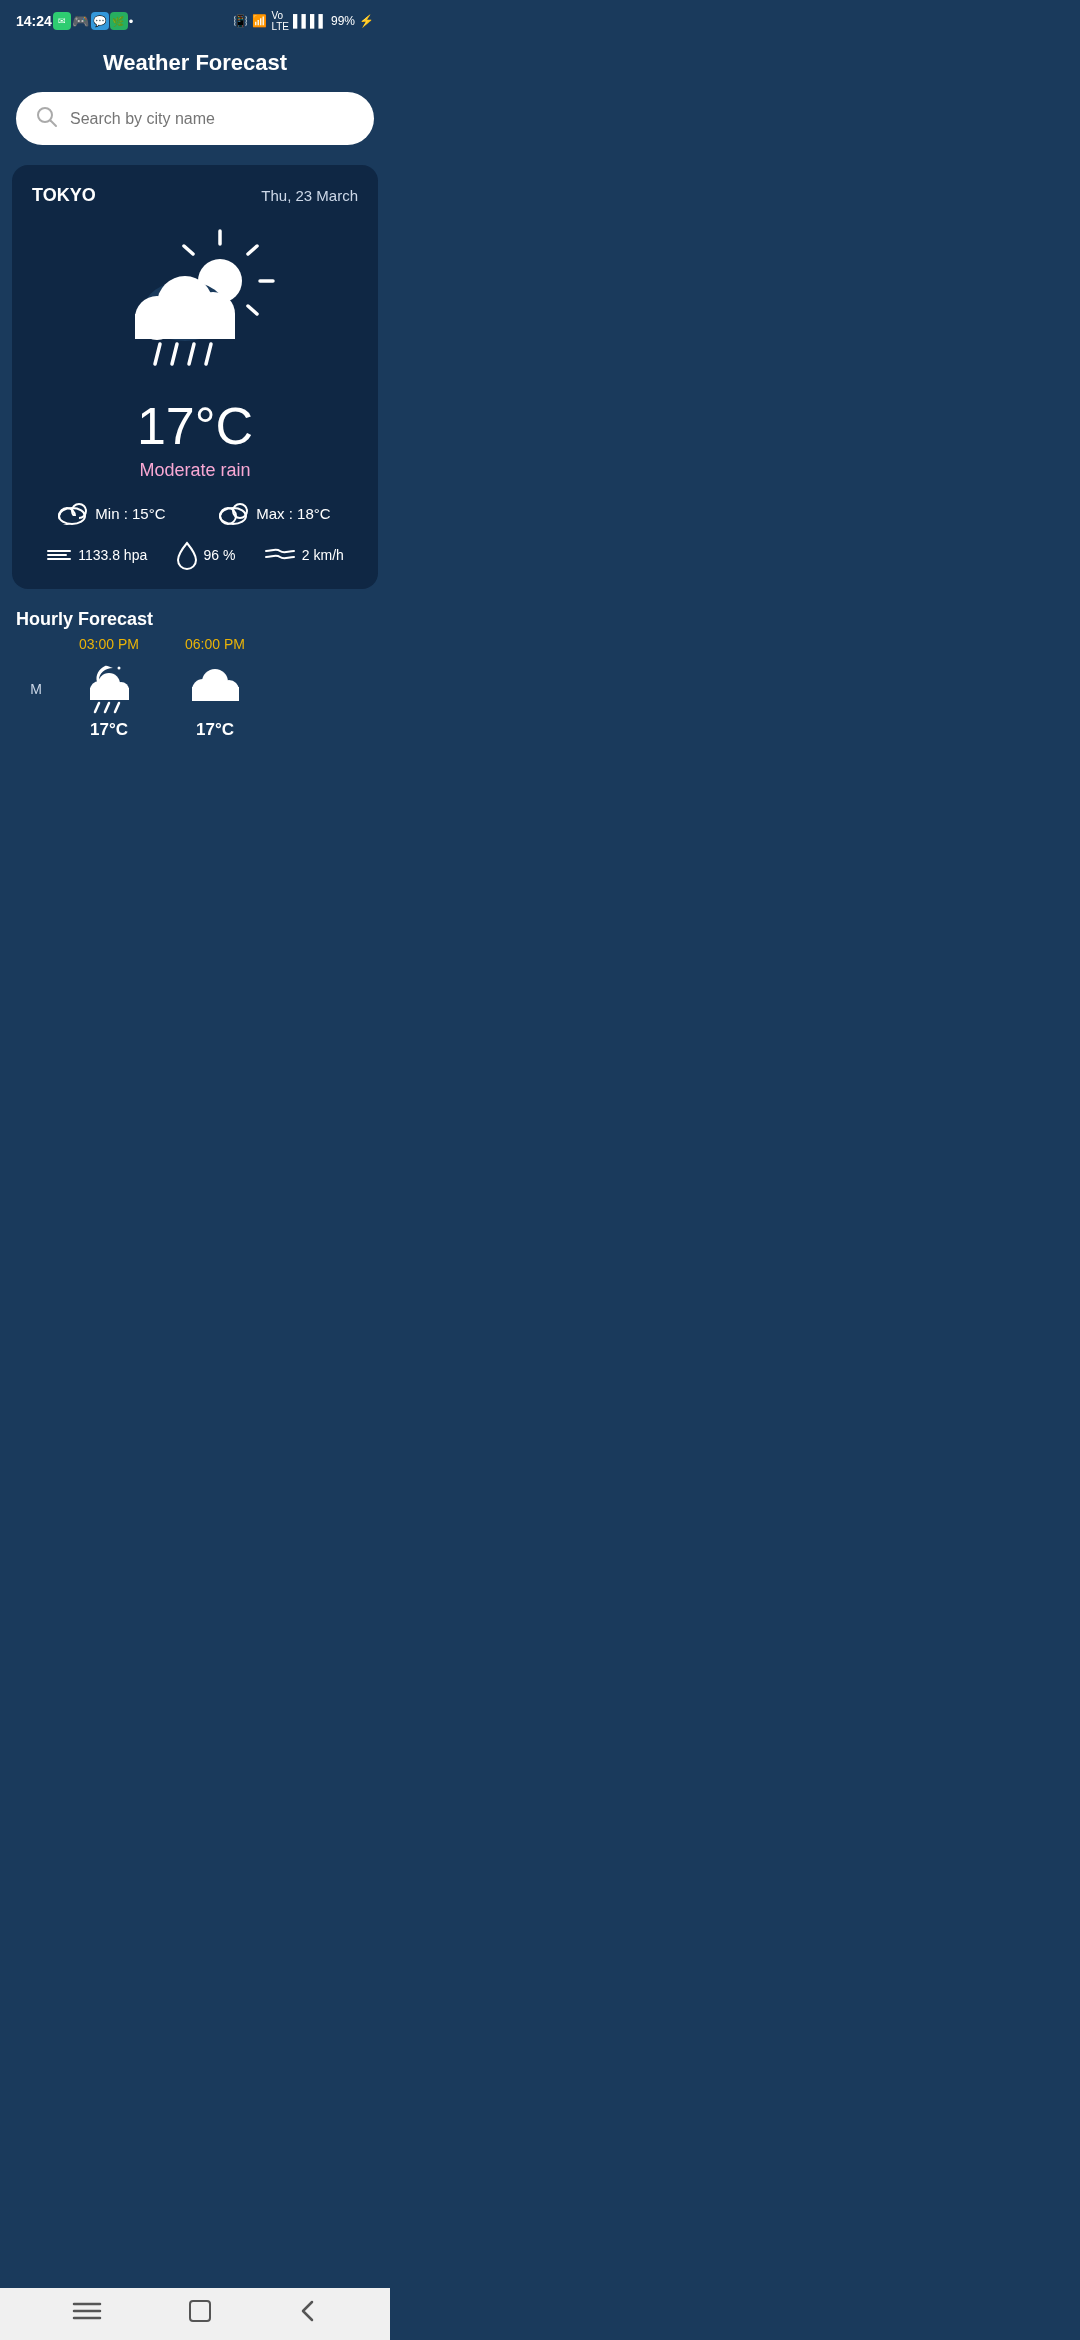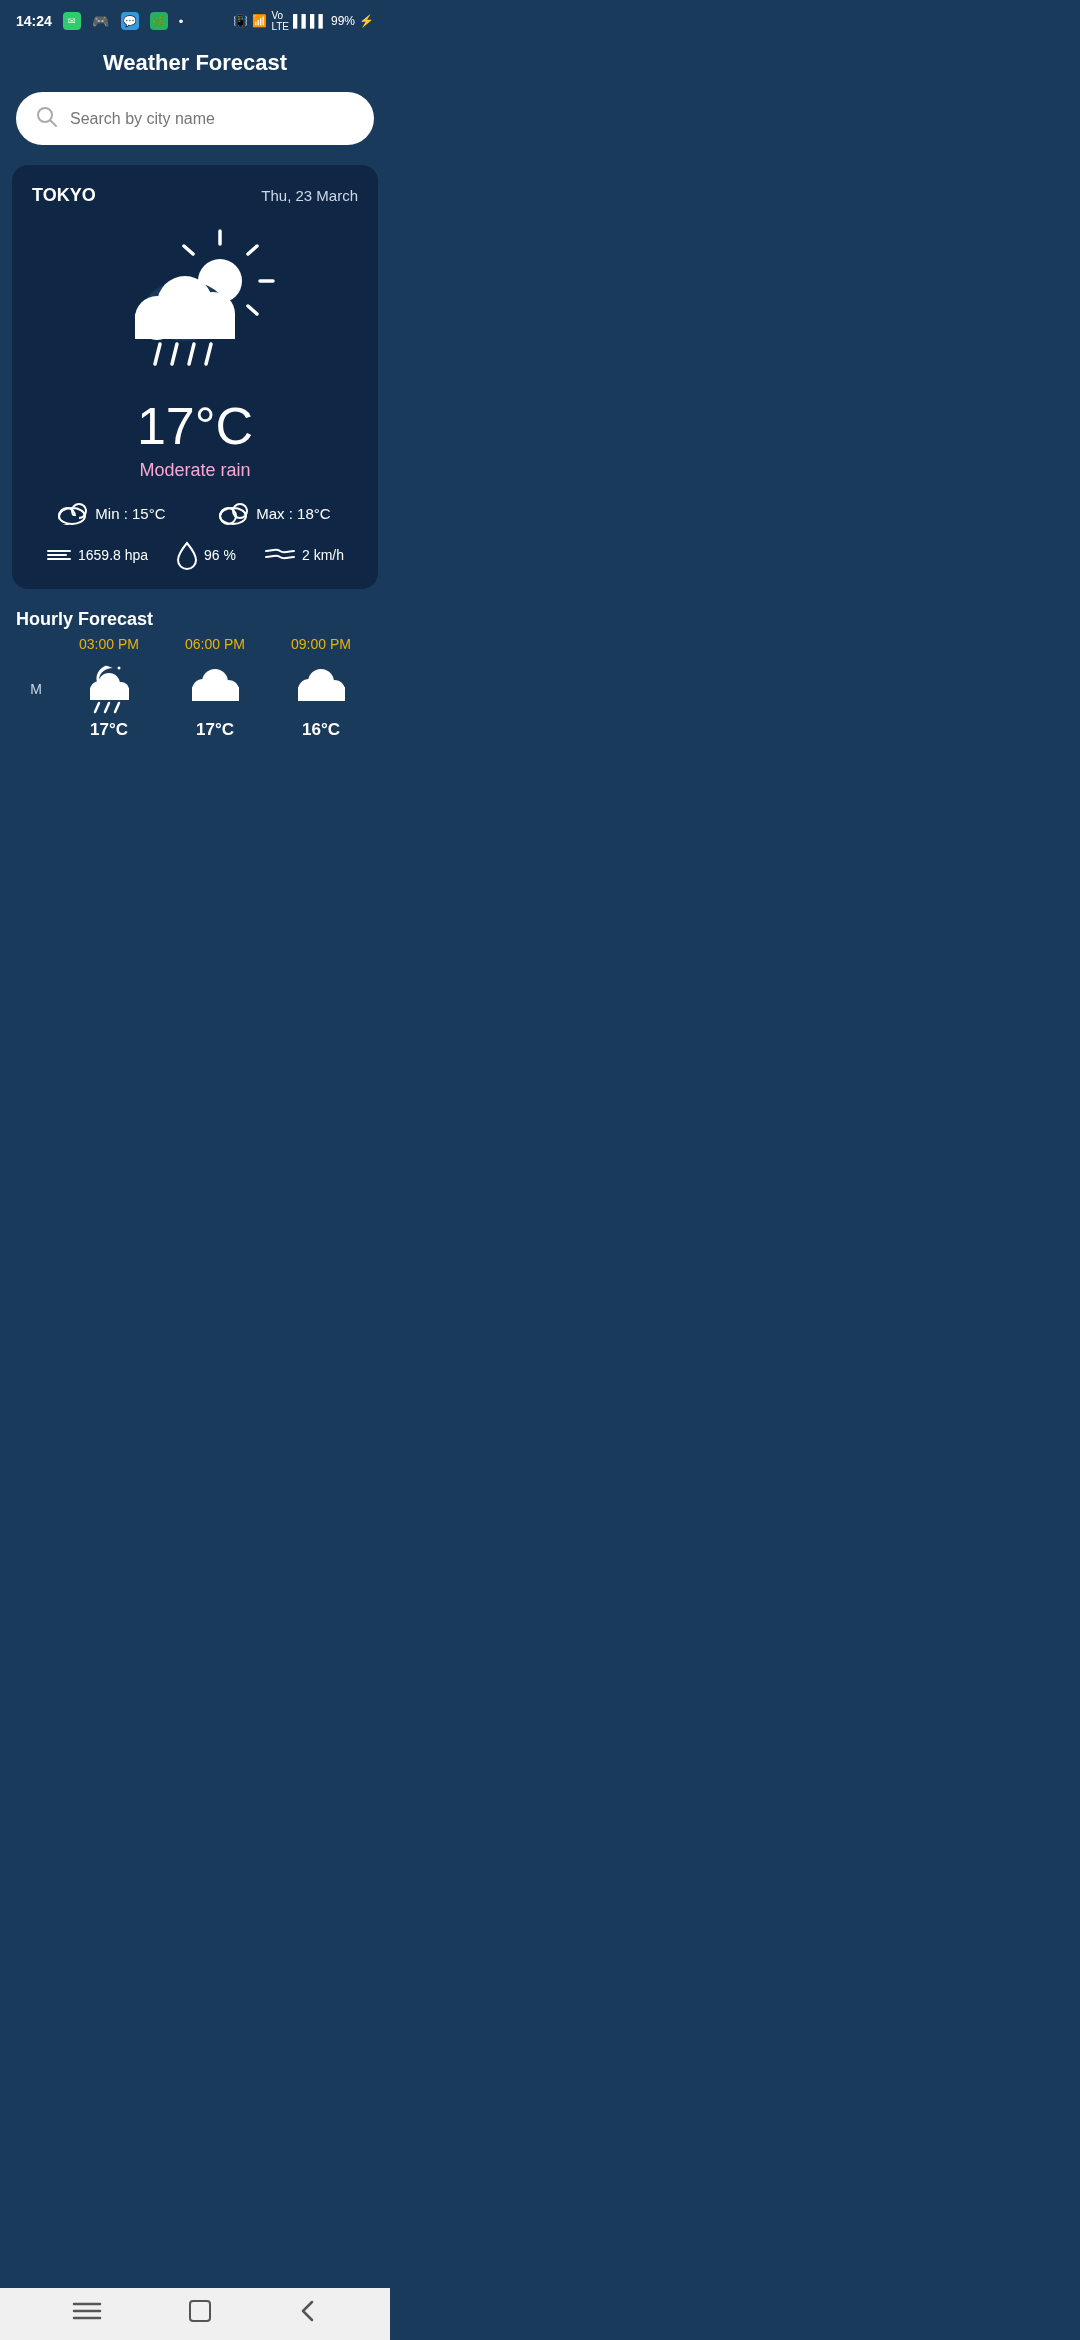--- a/index.html
+++ b/index.html
@@ -17,21 +17,21 @@
 
     
     .status-bar {
       display: flex;
       justify-content: space-between;
       align-items: center;
       padding: 10px 16px 6px;
       font-size: 13px;
       font-weight: 500;
     }
-    .status-left { display: flex; align-items: center; gap: 11px; }
+    .status-left { display: flex; align-items: center; gap: 1px; }
     .status-right { display: flex; align-items: center; gap: 4px; font-size: 12px; }
     .status-time { font-size: 14px; font-weight: 600; }
 
     .icon-app {
       width: 18px; height: 18px;
       background: #2ecc71;
       border-radius: 4px;
       display: inline-flex; align-items: center; justify-content: center;
       font-size: 9px;
     }
@@ -291,21 +291,21 @@
     </div>
   </div>
 
   <div class="stats-row">
     <div class="stat-item">
       <svg width="26" height="18" viewBox="0 0 26 18" fill="none">
         <line x1="2" y1="5" x2="24" y2="5" stroke="white" stroke-width="2" stroke-linecap="round"></line>
         <line x1="2" y1="9" x2="20" y2="9" stroke="white" stroke-width="2" stroke-linecap="round"></line>
         <line x1="2" y1="13" x2="24" y2="13" stroke="white" stroke-width="2" stroke-linecap="round"></line>
       </svg>
-      <span>1659.8 hpa</span>
+      <span>1133.8 hpa</span>
     </div>
     <div class="stat-item">
       <svg width="22" height="28" viewBox="0 0 22 28" fill="none">
         <path d="M11 2 C11 2 2 13 2 19 A9 9 0 0 0 20 19 C20 13 11 2 11 2Z" stroke="white" stroke-width="2" fill="none"></path>
       </svg>
       <span>96 %</span>
     </div>
     <div class="stat-item">
       <svg width="32" height="24" viewBox="0 0 32 24" fill="none">
         <path d="M2 8 C8 8 12 5 16 8 C20 11 24 8 30 8" stroke="white" stroke-width="2" fill="none" stroke-linecap="round"></path>
@@ -349,30 +349,20 @@
       <span class="hourly-time">06:00 PM</span>
       <svg width="64" height="52" viewBox="0 0 64 52" fill="none">
         <circle cx="20" cy="30" r="11" fill="white"></circle>
         <circle cx="32" cy="22" r="13" fill="white"></circle>
         <circle cx="46" cy="30" r="10" fill="white"></circle>
         <rect x="9" y="27" width="47" height="14" fill="white"></rect>
       </svg>
       <span class="hourly-temp">17°C</span>
     </div>
 
-    <div class="hourly-col">
-      <span class="hourly-time">09:00 PM</span>
-      <svg width="64" height="52" viewBox="0 0 64 52" fill="none">
-        <circle cx="20" cy="30" r="11" fill="white"></circle>
-        <circle cx="32" cy="22" r="13" fill="white"></circle>
-        <circle cx="46" cy="30" r="10" fill="white"></circle>
-        <rect x="9" y="27" width="47" height="14" fill="white"></rect>
-      </svg>
-      <span class="hourly-temp">16°C</span>
-    </div>
   </div>
 </div>
 
 <div class="nav-bar">
   <span class="nav-btn">
     <svg width="26" height="20" viewBox="0 0 26 20" fill="none">
       <line x1="0" y1="3" x2="26" y2="3" stroke="#555" stroke-width="2.5" stroke-linecap="round"></line>
       <line x1="0" y1="10" x2="26" y2="10" stroke="#555" stroke-width="2.5" stroke-linecap="round"></line>
       <line x1="0" y1="17" x2="26" y2="17" stroke="#555" stroke-width="2.5" stroke-linecap="round"></line>
     </svg>

